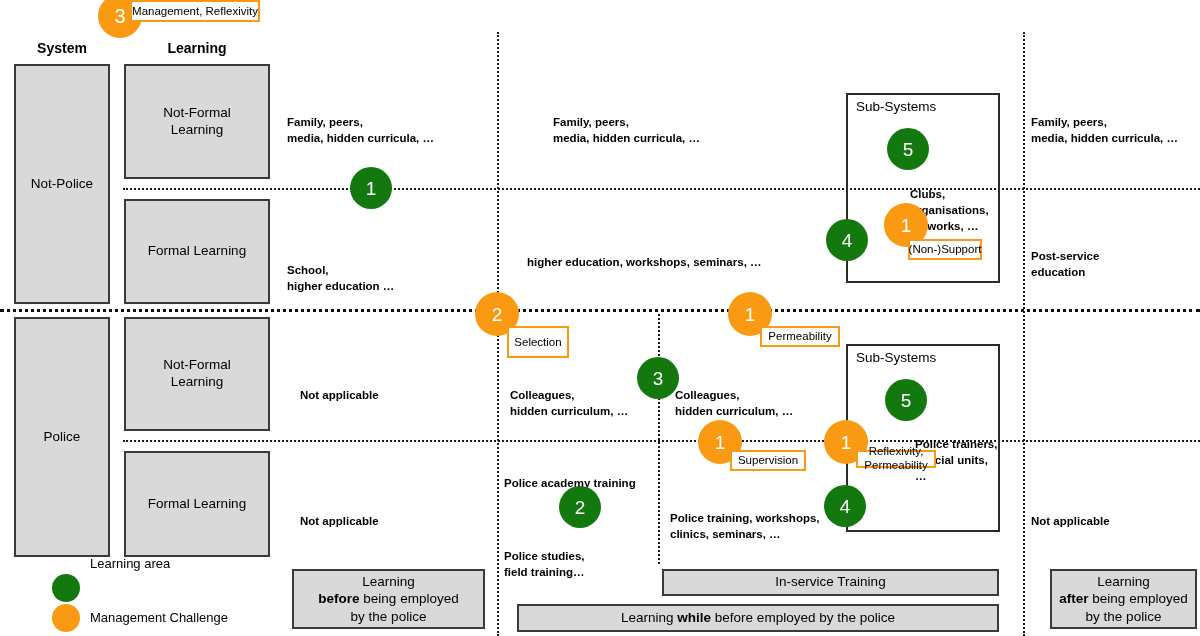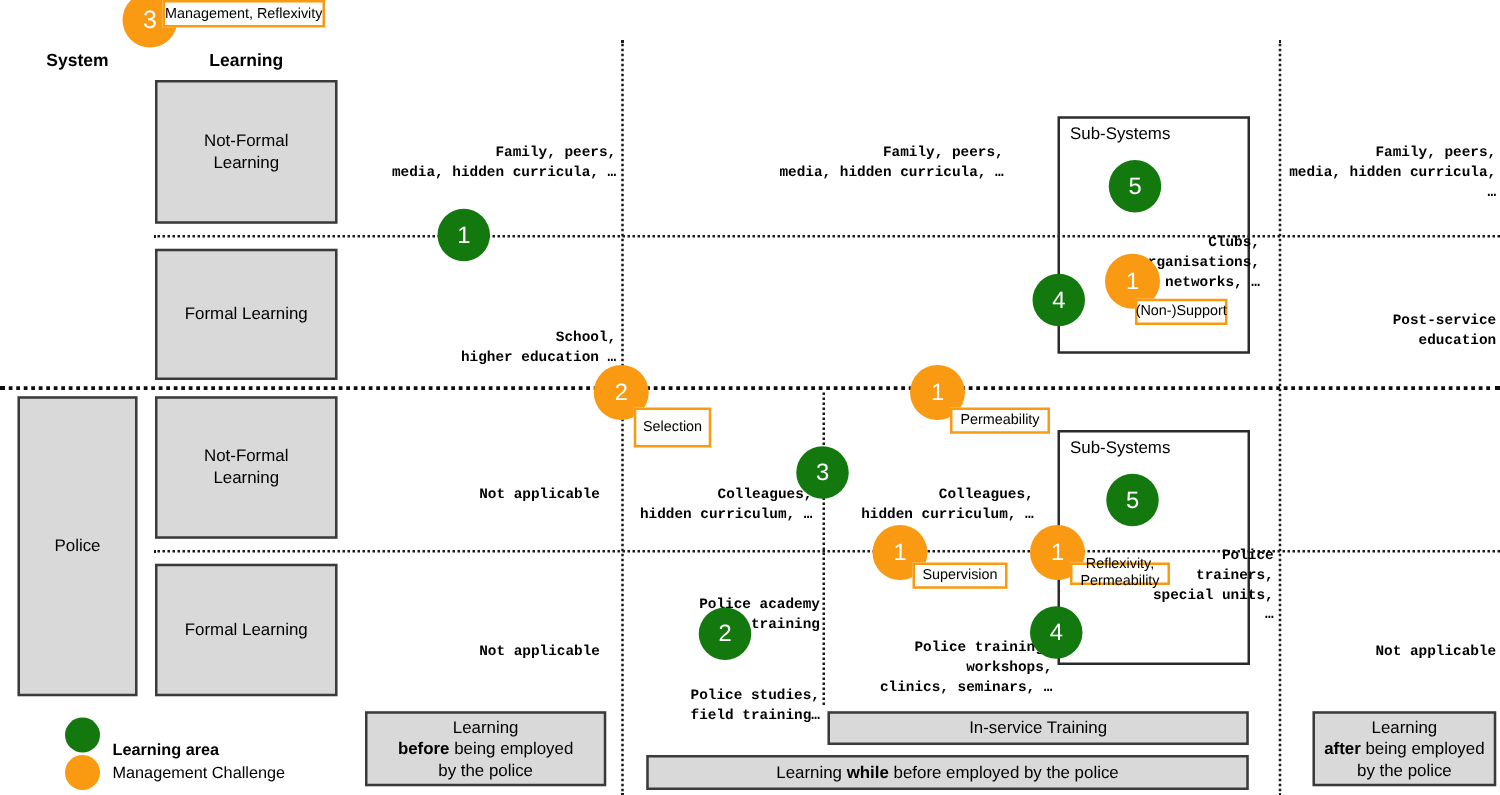--- a/index.html
+++ b/index.html
@@ -25,24 +25,23 @@
     position:absolute;
     font-size:14px;font-weight:700;text-align:center;
     color:#000;
   }
 
   
   .celltext{
     position:absolute;
     font-size:11.5px;
     line-height:1.38;
-    text-align:right;
+    text-align:left;
     color:#000;
     font-weight:700;
-    font-family:Liberation Mono, monospace;
   }
 
   
   .hdot{
     position:absolute;height:0;
     border-top:2.5px dotted #1a1a1a;
   }
   .hdot.thick{border-top:3px dotted #0d0d0d;}
   .vdot{
     position:absolute;width:0;
@@ -117,20 +116,23 @@
     <span>Management, Reflexivity</span>
   </div>
 
   <div class="colhead" style="left:14px;top:40px;width:96px;">
     <span>System</span>
   </div>
   <div class="colhead" style="left:124px;top:40px;width:146px;">
     <span>Learning</span>
   </div>
 
+  <div class="greybox" style="left:14px;top:64px;width:96px;height:240px;">
+    <span>Not-Police</span>
+  </div>
   <div class="greybox" style="left:14px;top:317px;width:96px;height:240px;">
     <span>Police</span>
   </div>
 
   <div class="greybox" style="left:124px;top:64px;width:146px;height:115px;white-space:pre-line;">
     <span>Not-Formal
 Learning</span>
   </div>
   <div class="greybox" style="left:124px;top:199px;width:146px;height:105px;white-space:pre-line;">
     <span>Formal Learning</span>
@@ -164,20 +166,23 @@
 media, hidden curricula, …</span>
   </div>
   <div class="celltext" style="left:1031px;top:99px;width:166px;white-space:pre-line;">
     <span>Family, peers,
 media, hidden curricula, …</span>
   </div>
 
   <div class="celltext" style="left:287px;top:247px;width:206px;white-space:pre-line;">
     <span>School,
 higher education …</span>
+  </div>
+  <div class="celltext" style="left:527px;top:239px;width:300px;white-space:pre-line;">
+    <span>higher education, workshops, seminars, …</span>
   </div>
   <div class="celltext" style="left:1031px;top:233px;width:166px;white-space:pre-line;">
     <span>Post-service
 education</span>
   </div>
 
   <div class="celltext" style="left:300px;top:372px;width:180px;white-space:pre-line;">
     <span>Not applicable</span>
   </div>
   <div class="celltext" style="left:510px;top:372px;width:140px;white-space:pre-line;">
@@ -287,21 +292,21 @@
 
   <div class="badge green" style="left:559px;top:486px;width:42px;height:42px;">
     <span>2</span>
   </div>
 
   <div class="badge green" style="left:824px;top:485px;width:42px;height:42px;">
     <span>4</span>
   </div>
 
   <div class="legend-dot green" style="left:52px;top:574px;"></div>
-  <div class="legend-label" style="left:90px;top:586px;font-weight:bold;">
+  <div class="legend-label" style="left:90px;top:550px;">
     <span>Learning area</span>
   </div>
   <div class="legend-dot orange" style="left:52px;top:604px;"></div>
   <div class="legend-label" style="left:90px;top:604px;">
     <span>Management Challenge</span>
   </div>
 
   <div class="greybox" style="left:292px;top:569px;width:193px;height:60px;flex-direction:column;line-height:1.3;">
     <span>Learning</span>
     <span><b>before</b><span> being employed</span></span>

